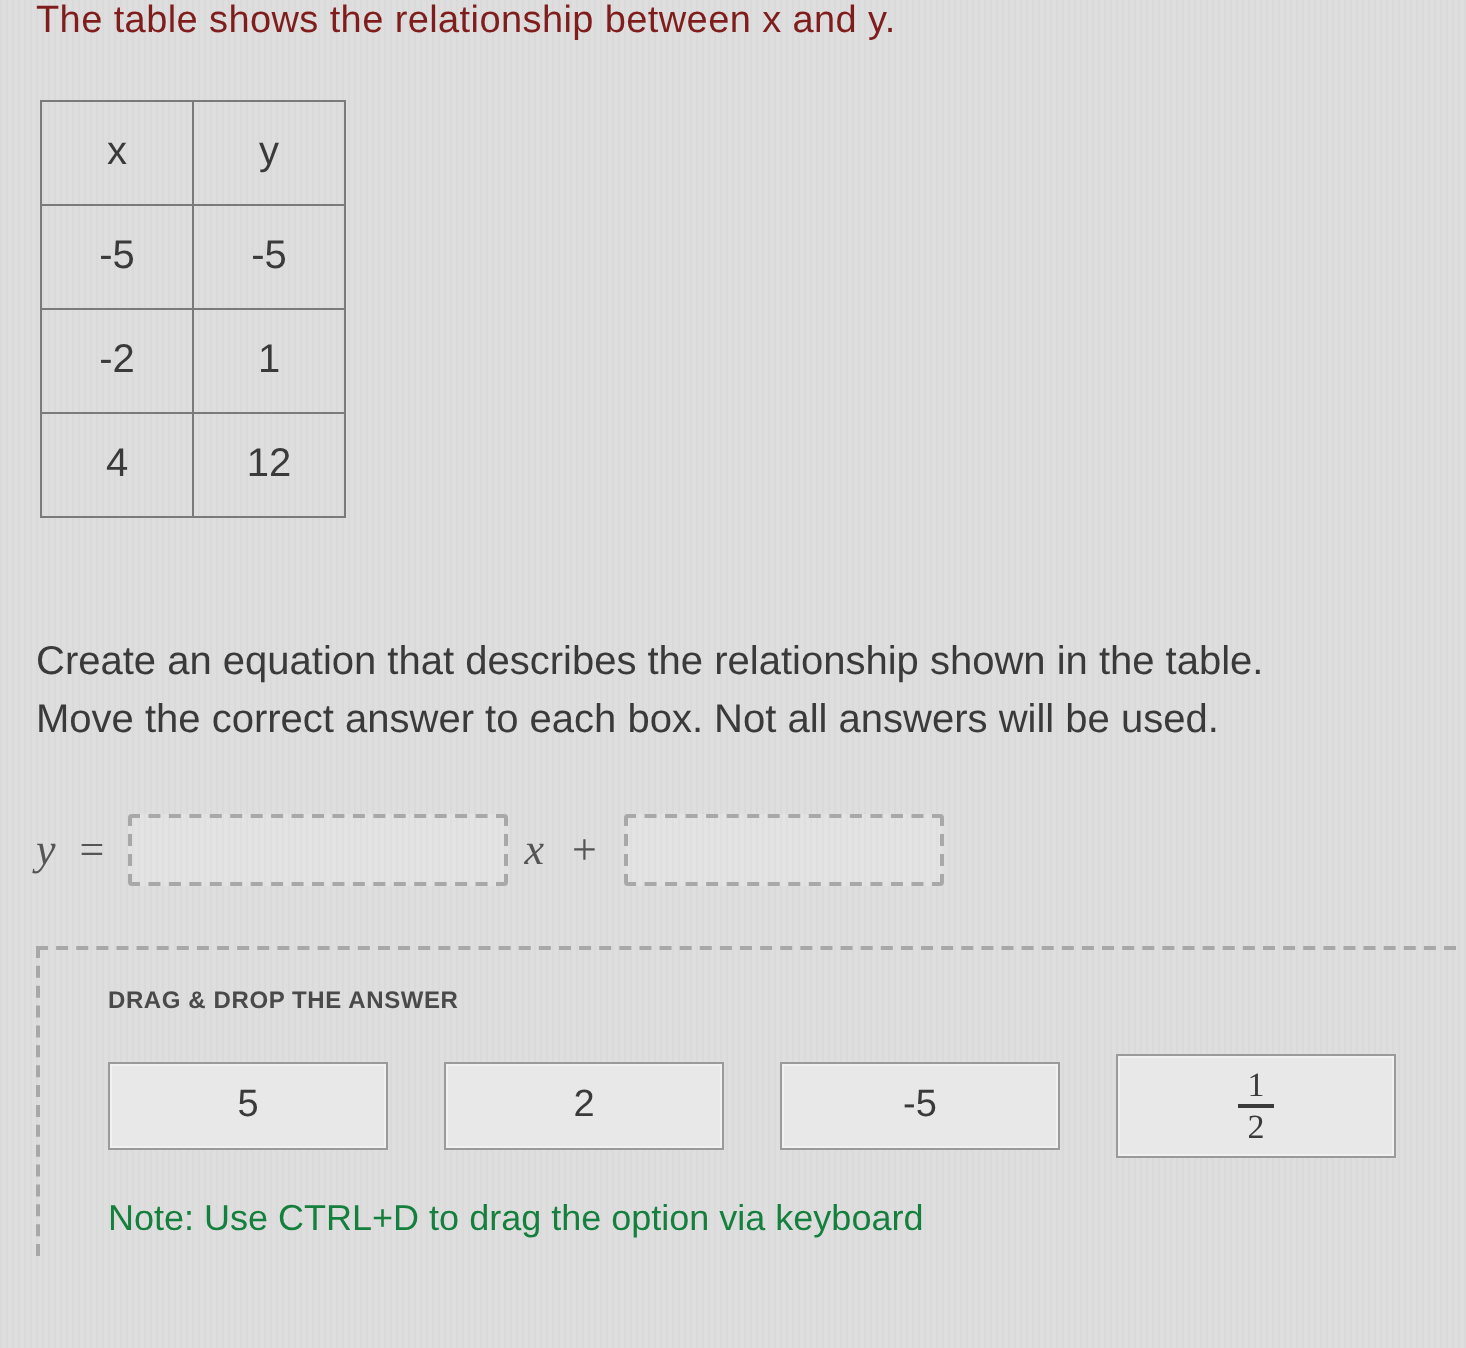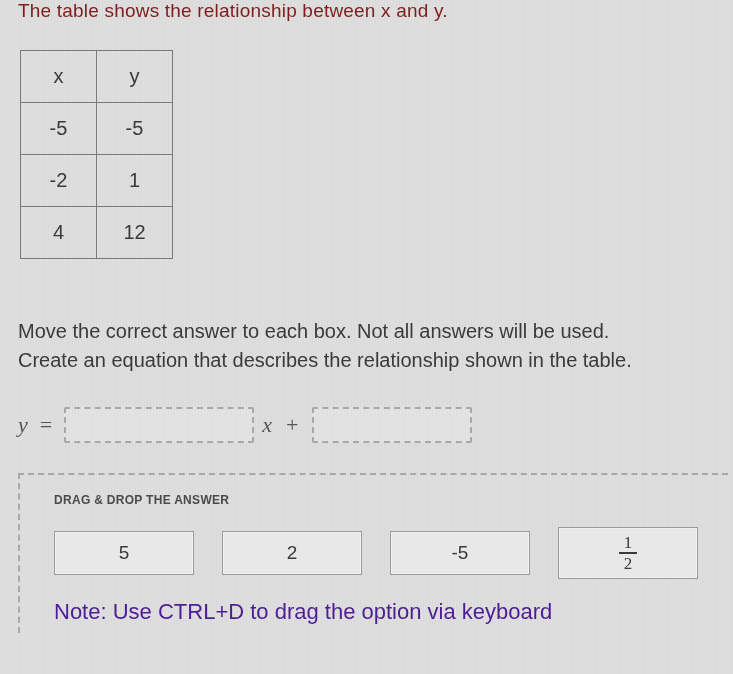--- a/index.html
+++ b/index.html
@@ -111,22 +111,22 @@
     display: inline-flex;
     flex-direction: column;
     align-items: center;
     line-height: 1;
     font-size: 17px;
   }
   .fraction .num { padding-bottom: 1px; }
   .fraction .bar { width: 18px; height: 1.5px; background: #3a3a3a; }
   .fraction .den { padding-top: 1px; }
   .note {
-    font-size: 22px;
-    color: #4c1d95;
+    font-size: 18px;
+    color: #15803d;
     margin-top: 20px;
   }
 </style>
 </head>
 <body>
 
 <div class="page">
 
   <div class="title-row">The table shows the relationship between x and y.</div>
 
@@ -145,22 +145,22 @@
       <td>1</td>
     </tr>
     <tr>
       <td>4</td>
       <td>12</td>
     </tr>
   </tbody>
     </table>
 
   <div class="instructions">
+    <div>Create an equation that describes the relationship shown in the table.</div>
     <div>Move the correct answer to each box. Not all answers will be used.</div>
-    <div>Create an equation that describes the relationship shown in the table.</div>
   </div>
 
   <div class="equation-row">
     <span>y</span>
     <span class="eq">=</span>
     <span class="drop-target"></span>
     <span>x</span>
     <span class="operator">+</span>
     <span class="drop-target small"></span>
   </div>

